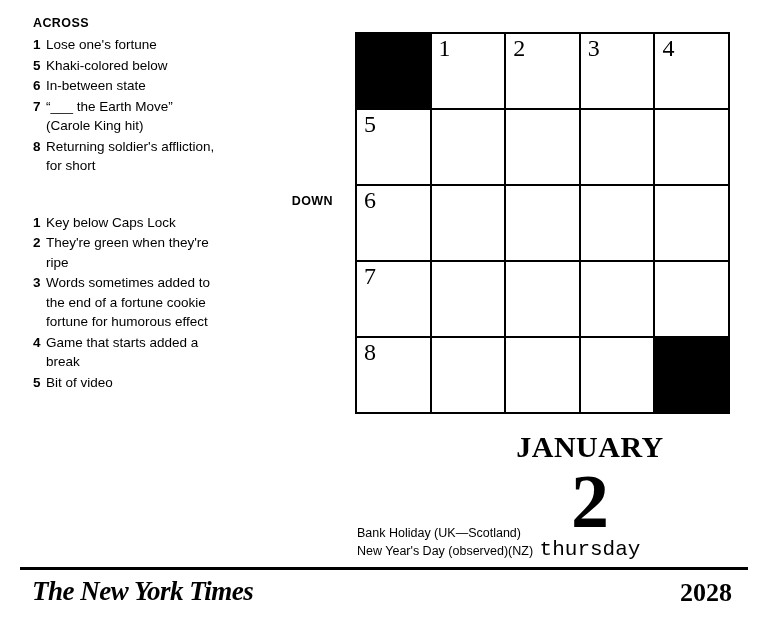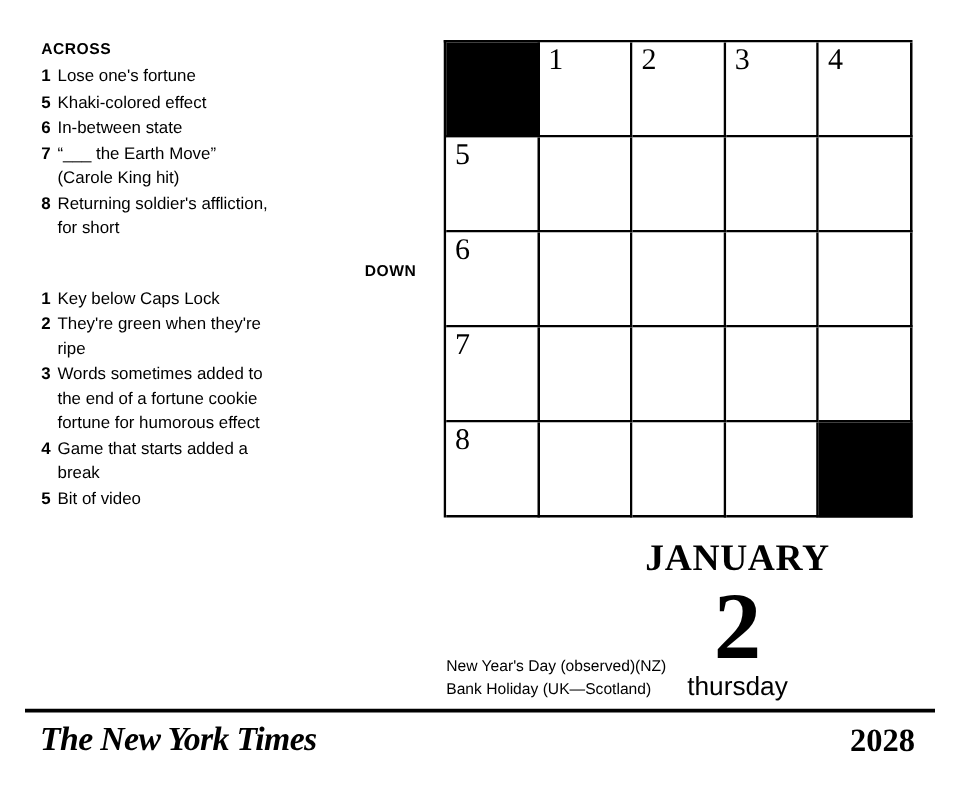--- a/index.html
+++ b/index.html
@@ -20,21 +20,21 @@
     position: absolute;
     left: 0; top: 0;
     width: 768px;
     height: 640px;
   }
 
   
   .clues {
     position: absolute;
     left: 33px;
-    top: 32px;
+    top: 16px;
     width: 300px;
   }
   .clue-heading {
     font-size: 12.5px;
     font-weight: bold;
     letter-spacing: 0.4px;
     margin-bottom: 5px;
   }
   .clue-heading.down {
     margin-top: 18px;
@@ -111,21 +111,21 @@
     line-height: 34px;
   }
   .day-number {
     font-family: "Liberation Serif", serif;
     font-weight: bold;
     font-size: 76px;
     line-height: 70px;
     margin-top: 2px;
   }
   .weekday {
-    font-family: Liberation Sans, sans-serif;
+    font-family: Liberation Mono, monospace;
     font-size: 21px;
     line-height: 24px;
     margin-top: 2px;
   }
 
   
   .holidays {
     position: absolute;
     left: 357px;
     top: 524px;
@@ -168,21 +168,21 @@
 
   <div class="clues">
     <div class="clue-heading">ACROSS</div>
     <ul class="clue-list">
       <li class="clue-item">
         <span class="clue-num">1</span>
         <span class="clue-text">Lose one's fortune</span>
       </li>
       <li class="clue-item">
         <span class="clue-num">5</span>
-        <span class="clue-text">Khaki-colored effect</span>
+        <span class="clue-text">Khaki-colored below</span>
       </li>
       <li class="clue-item">
         <span class="clue-num">6</span>
         <span class="clue-text">In-between state</span>
       </li>
       <li class="clue-item">
         <span class="clue-num">7</span>
         <span class="clue-text">“___ the Earth Move” (Carole King hit)</span>
       </li>
       <li class="clue-item">
@@ -298,21 +298,21 @@
       </div>
   </div>
 
   <div class="date-block">
     <div class="month">JANUARY</div>
     <div class="day-number">2</div>
     <div class="weekday">thursday</div>
   </div>
 
   <div class="holidays">
+    <div>Bank Holiday (UK—Scotland)</div>
     <div>New Year's Day (observed)(NZ)</div>
-    <div>Bank Holiday (UK—Scotland)</div>
   </div>
 
   <div class="rule"></div>
   <div class="masthead">The New York Times</div>
   <div class="year">2028</div>
 
 </div>
 
 </body></html>

